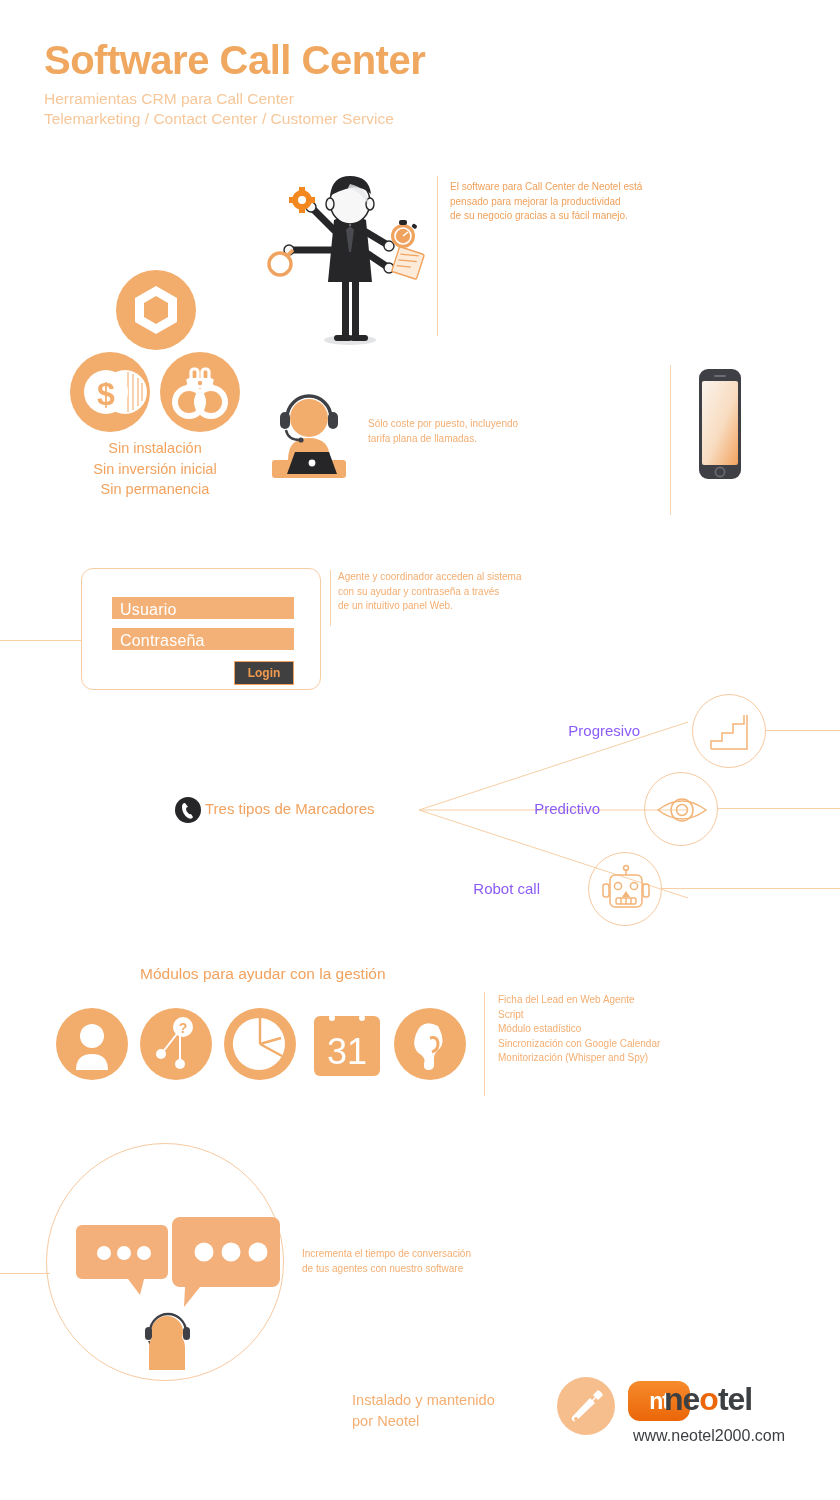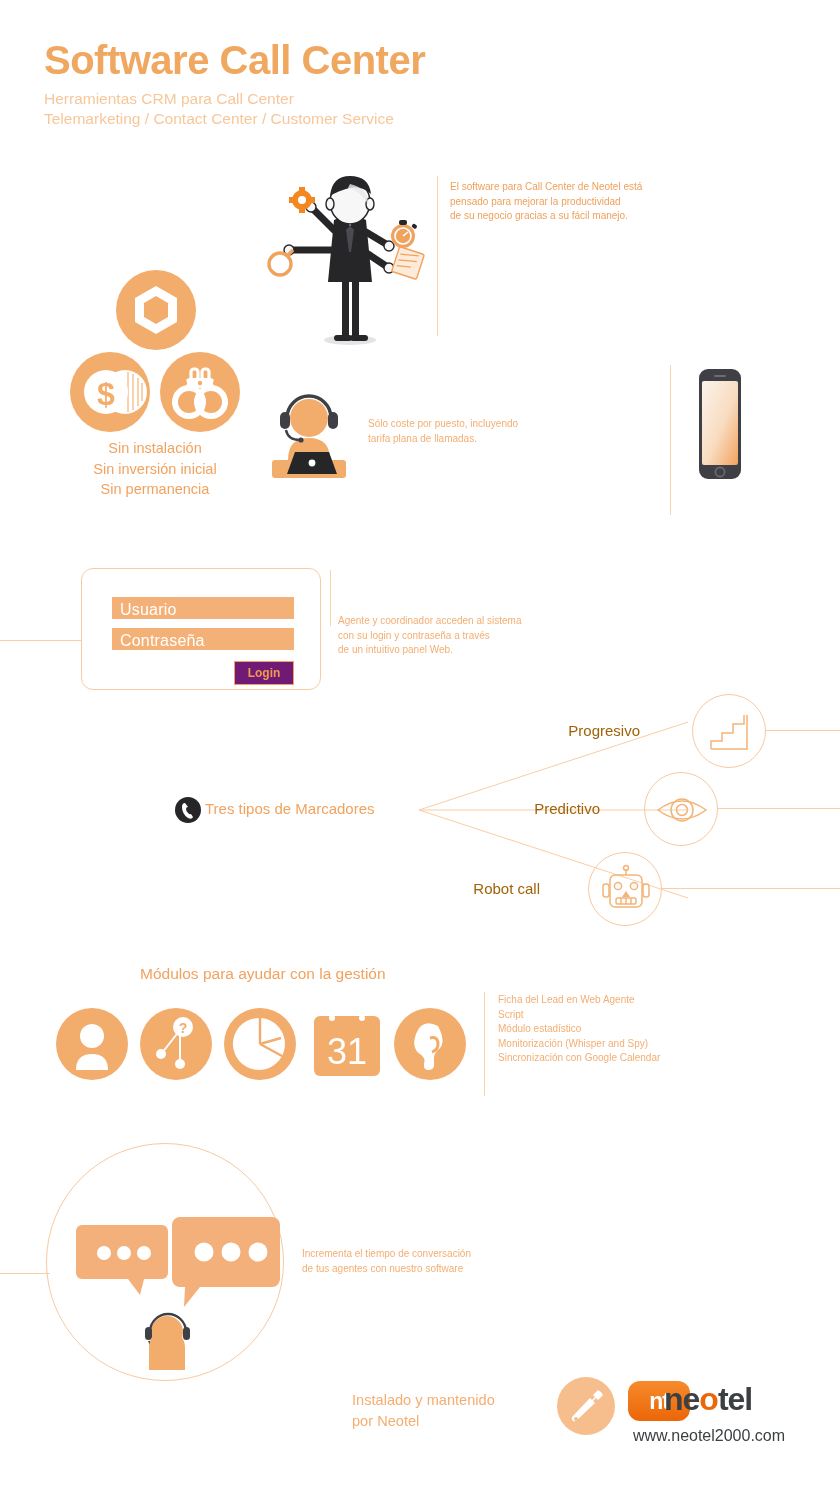--- a/index.html
+++ b/index.html
@@ -39,31 +39,31 @@
     border:1px solid #F7CCA2; border-radius:12px; background:#fff;
   }
   .lg-field {
     position:absolute; left:30px; width:182px; height:22px;
     background:#F4B177; color:#ffffff; font-size:16px;
     padding:4px 0 0 8px; letter-spacing:0.2px;
   }
   #lg-btn {
     position:absolute; left:152px; top:92px; width:60px; height:24px;
     border:1px solid #F2A25E; color:#F09A4F; font-size:12px;
-    font-weight:bold; text-align:center; line-height:22px; background:#701a75;
+    font-weight:bold; text-align:center; line-height:22px; background:#404040;
   }
 
   
   #marc-label { position:absolute; left:205px; top:800px; color:#F2A25E; font-size:15px;text-align:right; }
   #phone-dot {
     position:absolute; left:175px; top:797px; width:26px; height:26px;
     border-radius:50%; background:#262629;
   }
 
-  .node-lbl { position:absolute; color:#a16207; font-size:15px; text-align:right; }
+  .node-lbl { position:absolute; color:#8b5cf6; font-size:15px; text-align:right; }
 
   
   #mod-title { position:absolute; left:140px; top:965px; color:#F2A25E; font-size:15.5px; }
 
   
   #ft-text { position:absolute; left:352px; top:1390px; width:190px; text-align:left;
              color:#F4AE72; font-size:14.6px; line-height:1.45; }
   #nt-box {
     position:absolute; left:628px; top:1381px; width:62px; height:40px;
     border-radius:12px;
@@ -246,23 +246,23 @@
     </svg>
   </div>
 
   <div class="hrule" style="left:0; top:640px; width:82px;"></div>
   <div id="login-card">
     <div class="lg-field" style="top:28px;">Usuario</div>
     <div class="lg-field" style="top:59px;">Contraseña</div>
     <div id="lg-btn">Login</div>
   </div>
   <div class="vrule" style="left:330px; top:570px; height:56px;"></div>
-  <div class="para" style="position:absolute; left:338px; top:570px; width:360px;margin-top:44px;">
+  <div class="para" style="position:absolute; left:338px; top:570px; width:360px;">
     <div>Agente y coordinador acceden al sistema</div>
-    <div>con su login y contraseña a través</div>
+    <div>con su ayudar y contraseña a través</div>
     <div>de un intuitivo panel Web.</div>
   </div>
 
   <div id="phone-dot">
     <svg width="26" height="26" viewBox="0 0 26 26">
       <path d="M9 6 q-3 0 -3 4 q0 7 6 11 q4 2 5 -1 l-2 -3 q-1 1 -3 -1 q-2 -2 -2 -4 q0 -2 2 -2 z" fill="#ffffff" transform="translate(1,0)"></path>
     </svg>
   </div>
   <div id="marc-label">Tres tipos de Marcadores</div>
 
@@ -363,22 +363,22 @@
                q-1 -8 4 -12 q9 -7 0 -24 Z" fill="#ffffff"></path>
       <path d="M36 30 q8 -2 8 6 q0 6 -6 8" fill="none" stroke="#F2AC6B" stroke-width="3"></path>
     </svg>
   </div>
 
   <div class="vrule" style="left:484px; top:992px; height:104px;"></div>
   <div class="para" style="position:absolute; left:498px; top:993px; width:330px;">
     <div>Ficha del Lead en Web Agente</div>
     <div>Script</div>
     <div>Módulo estadístico</div>
+    <div>Sincronización con Google Calendar</div>
     <div>Monitorización (Whisper and Spy)</div>
-    <div>Sincronización con Google Calendar</div>
   </div>
 
   <div class="hrule" style="left:0; top:1273px; width:50px;"></div>
   <div class="ringo" style="left:46px; top:1143px; width:238px; height:238px;"></div>
   <div style="position:absolute; left:70px; top:1215px;">
     <svg width="214" height="172" viewBox="0 0 214 172">
 
       <path d="M12 10 h80 a6 6 0 0 1 6 6 v42 a6 6 0 0 1 -6 6 h-18 l-4 16 l-12 -16 h-46
                a6 6 0 0 1 -6 -6 v-42 a6 6 0 0 1 6 -6 Z" fill="#F3B07A"></path>
       <circle cx="34" cy="38" r="7" fill="#ffffff"></circle>

